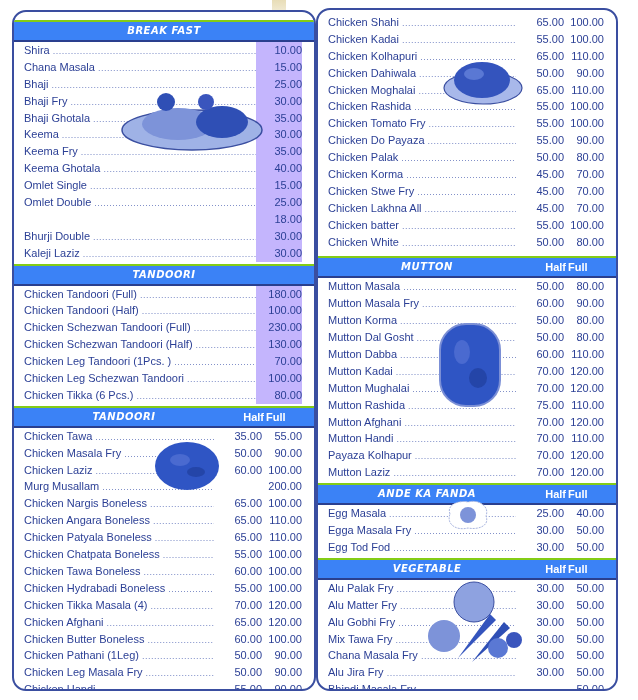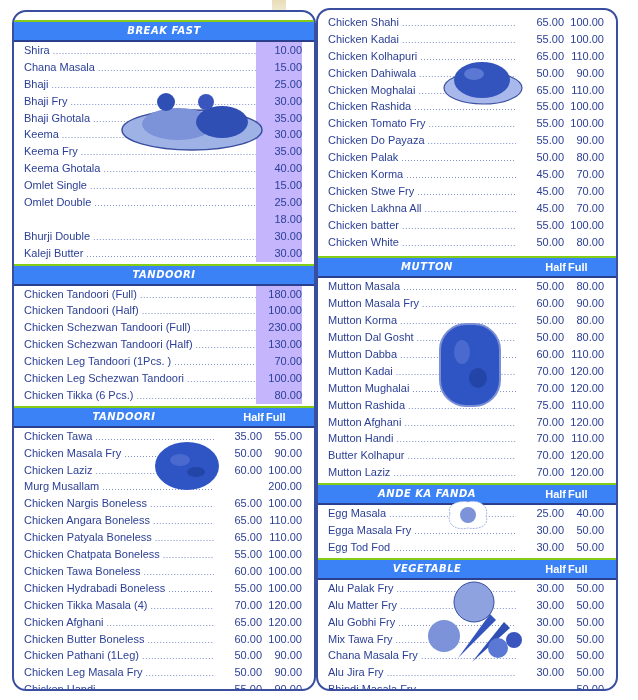--- a/index.html
+++ b/index.html
@@ -123,21 +123,21 @@
         <span class="price">25.00</span>
       </div>
       <div class="row">
         <span class="price">18.00</span>
       </div>
       <div class="row">
         <span class="name">Bhurji Double</span>
         <span class="price">30.00</span>
       </div>
       <div class="row">
-        <span class="name">Kaleji Butter</span>
+        <span class="name">Kaleji Laziz</span>
         <span class="price">30.00</span>
       </div>
     </div>
 
   <div class="sec-head" style="margin-top:2px">
     <span class="title">TANDOORI</span>
   </div>
   <div id="tandoori-rows" class="rows">
       <div class="row">
         <span class="name">Chicken Tandoori (Full)</span>
@@ -396,21 +396,21 @@
         <span class="name">Mutton Afghani</span>
         <span class="half">70.00</span>
         <span class="full">120.00</span>
       </div>
       <div class="row">
         <span class="name">Mutton Handi</span>
         <span class="half">70.00</span>
         <span class="full">110.00</span>
       </div>
       <div class="row">
-        <span class="name">Butter Kolhapur</span>
+        <span class="name">Payaza Kolhapur</span>
         <span class="half">70.00</span>
         <span class="full">120.00</span>
       </div>
       <div class="row">
         <span class="name">Mutton Laziz</span>
         <span class="half">70.00</span>
         <span class="full">120.00</span>
       </div>
     </div>
 

